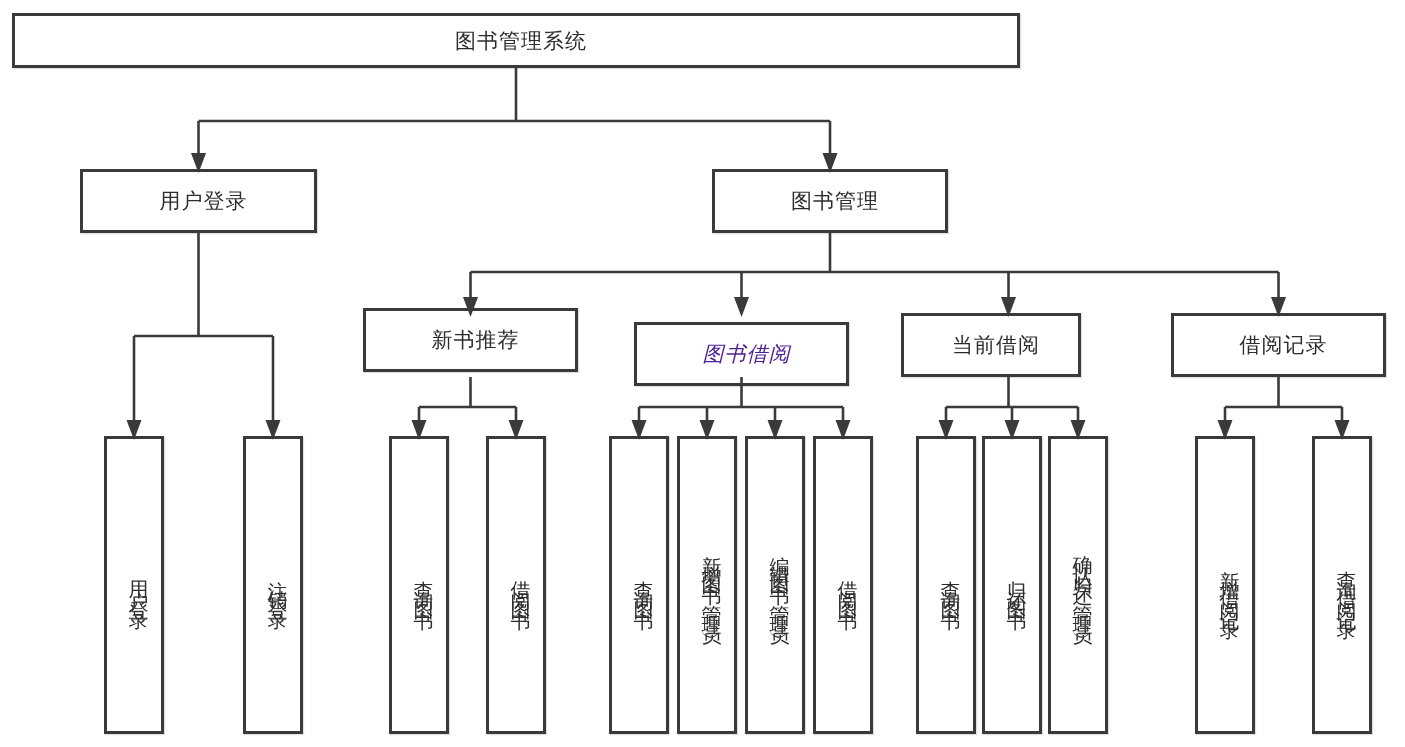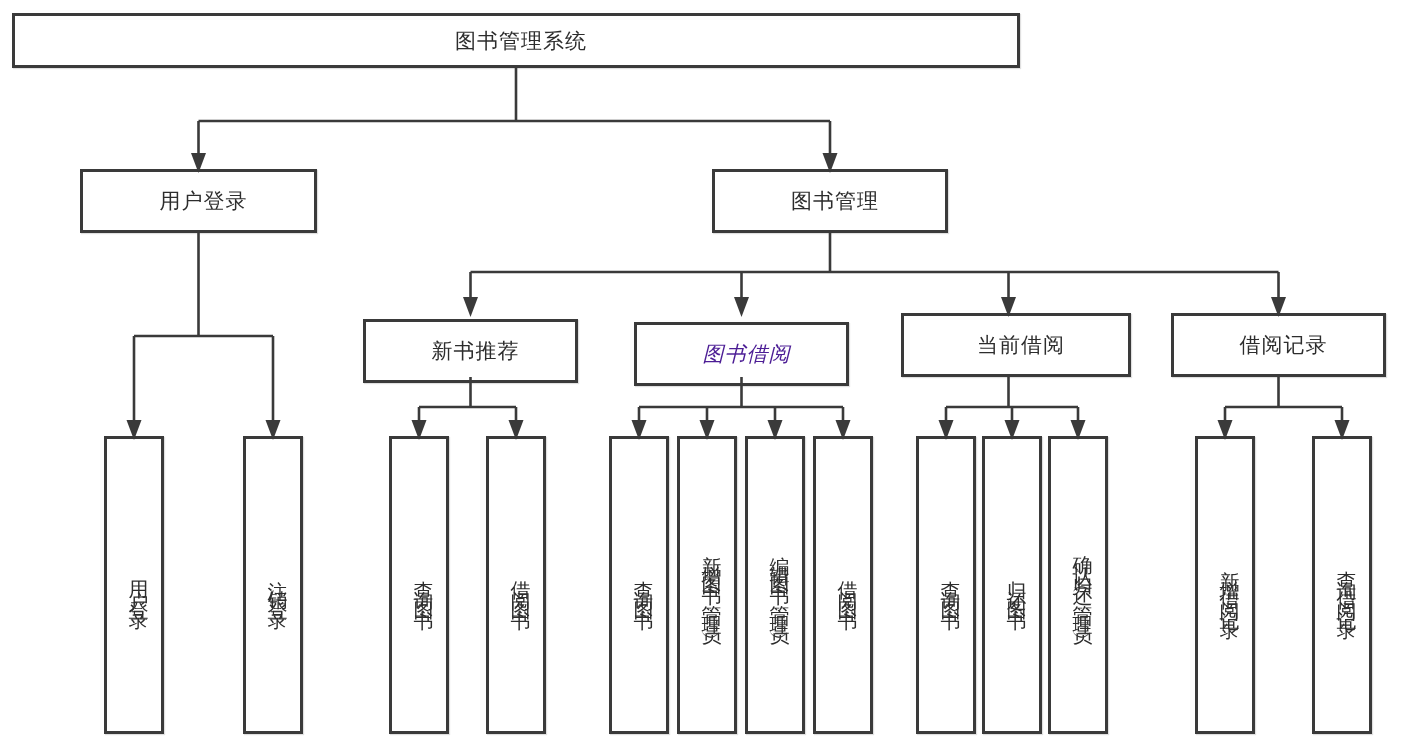--- a/index.html
+++ b/index.html
@@ -65,27 +65,27 @@
   <div id="nodes-layer">
       <div class="node horiz" style="left: 12px; top: 13px; width: 1008px; height: 55px; border-color: rgb(58, 58, 58); color: rgb(45, 45, 45);">
         <span>图书管理系统</span>
       </div>
       <div class="node horiz" style="left: 80px; top: 169px; width: 237px; height: 64px; border-color: rgb(58, 58, 58); color: rgb(45, 45, 45);">
         <span>用户登录</span>
       </div>
       <div class="node horiz" style="left: 712px; top: 169px; width: 236px; height: 64px; border-color: rgb(58, 58, 58); color: rgb(45, 45, 45); text-align: right;">
         <span>图书管理</span>
       </div>
-      <div class="node horiz" style="left: 363px; top: 319px; width: 215px; height: 64px; border-color: rgb(58, 58, 58); color: rgb(45, 45, 45);">
+      <div class="node horiz" style="left: 363px; top: 308px; width: 215px; height: 64px; border-color: rgb(58, 58, 58); color: rgb(45, 45, 45);">
         <span>新书推荐</span>
       </div>
       <div class="node horiz" style="left: 634px; top: 322px; width: 215px; height: 64px; border-color: rgb(58, 58, 58); color: #4c1d95; font-style: italic;">
         <span>图书借阅</span>
       </div>
-      <div class="node horiz" style="left: 901px; top: 313px; width: 230px; height: 64px; border-color: rgb(58, 58, 58); color: rgb(45, 45, 45);">
+      <div class="node horiz" style="left: 901px; top: 313px; width: 180px; height: 64px; border-color: rgb(58, 58, 58); color: rgb(45, 45, 45);">
         <span>当前借阅</span>
       </div>
       <div class="node horiz" style="left: 1171px; top: 313px; width: 215px; height: 64px; border-color: rgb(58, 58, 58); color: rgb(45, 45, 45);">
         <span>借阅记录</span>
       </div>
       <div class="node vert" style="left: 104px; top: 436px; width: 60px; height: 298px; border-color: rgb(58, 58, 58); color: rgb(45, 45, 45);">
         <span>用户登录</span>
       </div>
       <div class="node vert" style="left: 243px; top: 436px; width: 60px; height: 298px; border-color: rgb(58, 58, 58); color: rgb(45, 45, 45);">
         <span>注销登录</span>

